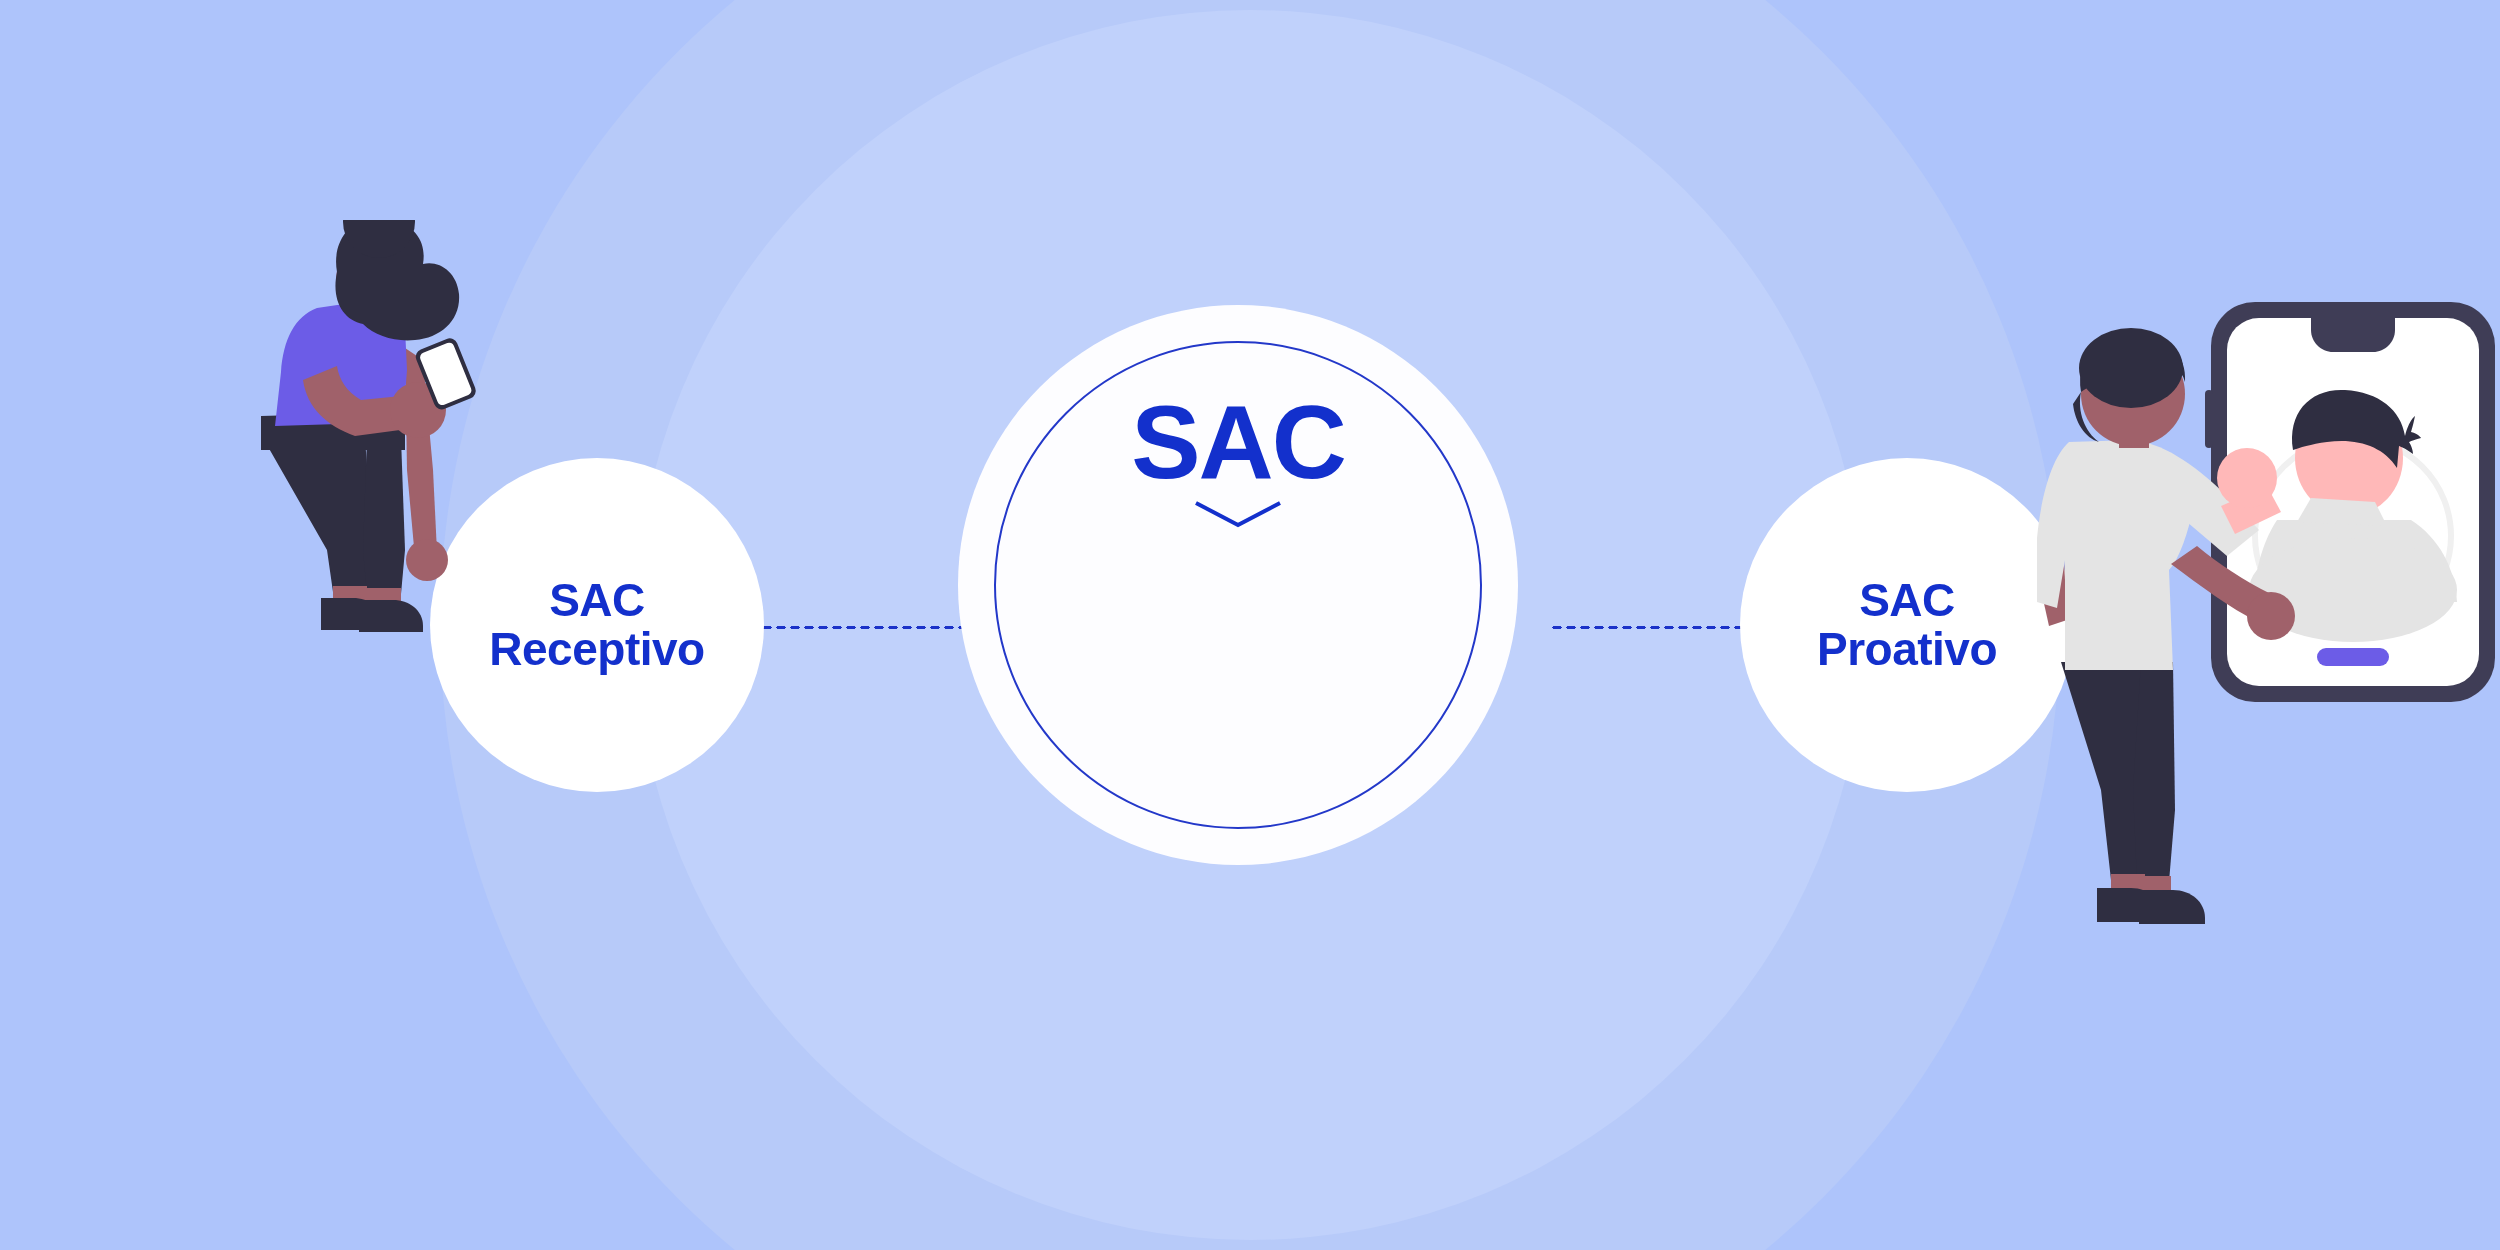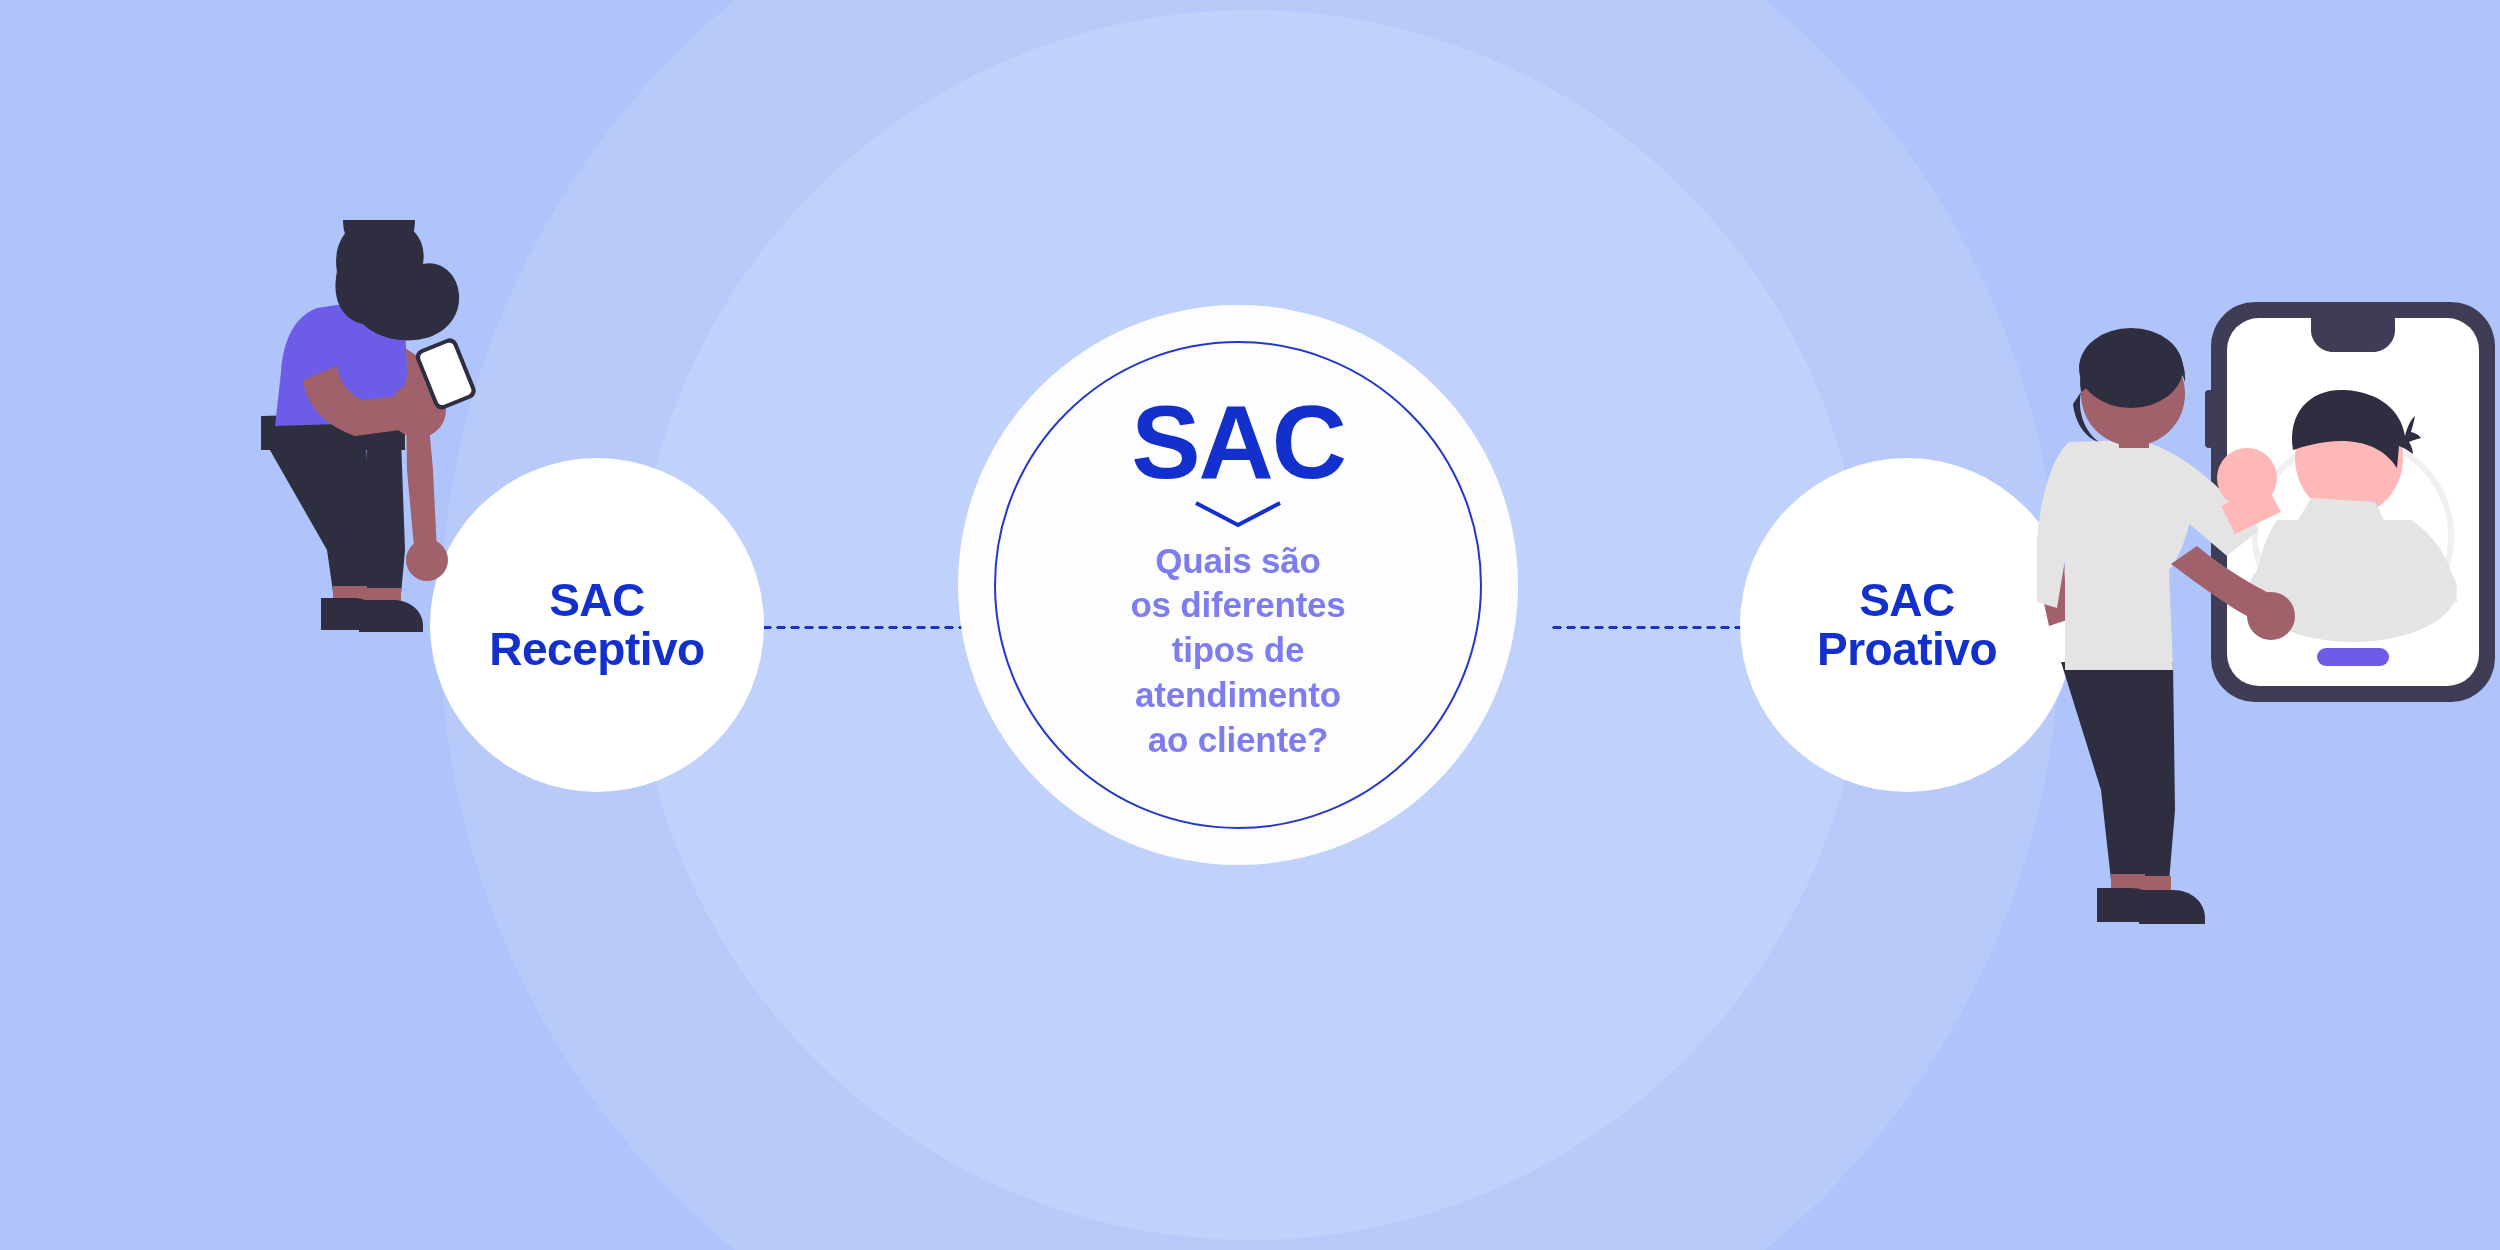--- a/index.html
+++ b/index.html
@@ -232,23 +232,16 @@
   </div>
 
   <div class="center-outer">
     <div class="center-inner">
       <div class="sac-word">SAC</div>
       <div class="chevron">
         <svg width="92" height="30" viewBox="0 0 92 30" xmlns="http://www.w3.org/2000/svg">
           <polyline points="4,4 46,26 88,4" fill="none" stroke="#1330cc" stroke-width="4"></polyline>
         </svg>
       </div>
-      <div class="q-text">
-        <div>Quais são</div>
-        <div>os diferentes</div>
-        <div>tipos de</div>
-        <div>atendimento</div>
-        <div>ao cliente?</div>
-      </div>
     </div>
   </div>
 
 </div>
 
 </body></html>

